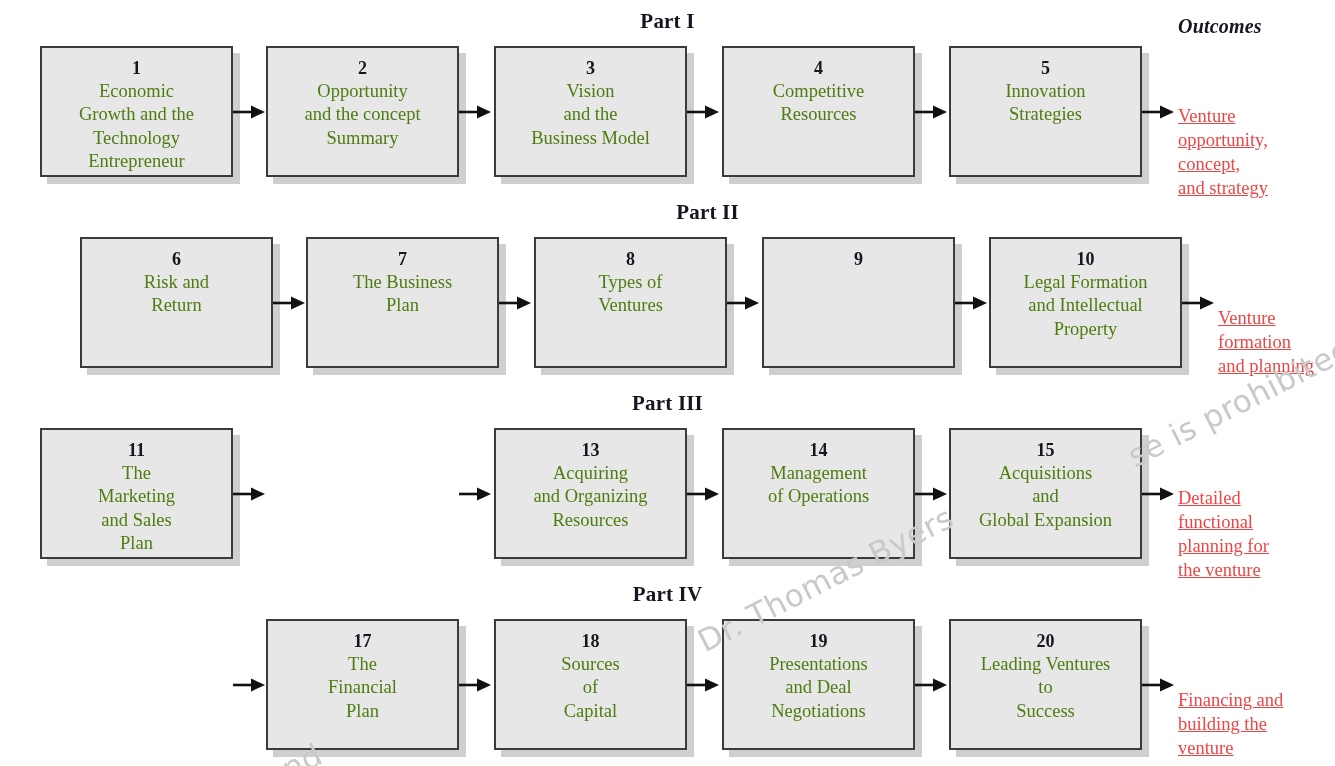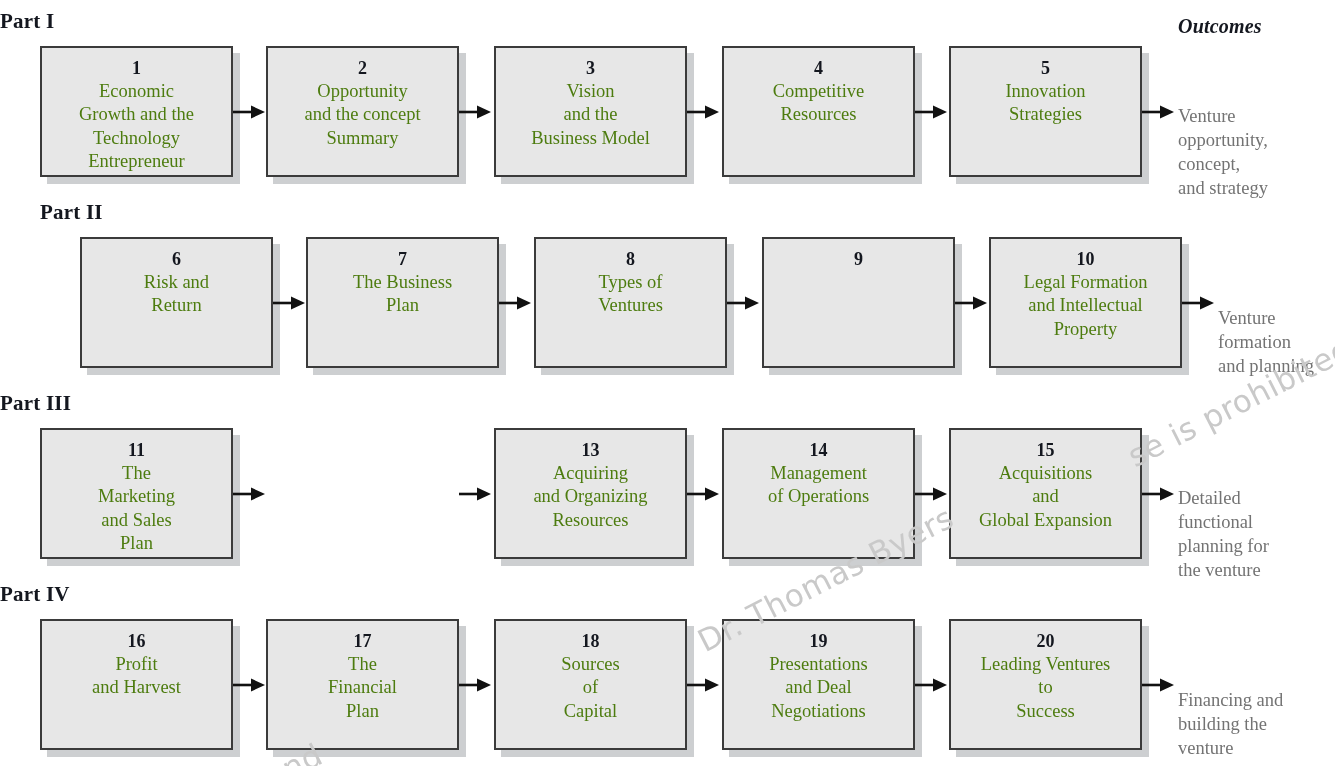--- a/index.html
+++ b/index.html
@@ -64,20 +64,21 @@
   }
   .row-0 { top: 0px;   height: 190px; }
   .row-1 { top: 191px; height: 190px; margin-left: 40px; }
   .row-2 { top: 382px; height: 190px; }
   .row-3 { top: 573px; height: 193px; }
 
   .part-title {
     position: absolute;
     top: 9px;
     width: 100%;
+    text-align: center;
     font-size: 21px;
     font-weight: bold;
     color: #14171f;
     letter-spacing: 0.2px;
     z-index: 2;
   }
   .outcomes-title {
     position: absolute;
     top: 15px;
     left: 1178px;
@@ -146,23 +147,24 @@
   .arrow svg { display: block; }
 
   
   .outcome {
     position: absolute;
     left: 1178px;
     top: 59px;
     width: 155px;
     font-size: 18.5px;
     line-height: 1.29;
-    color: #737373;
+    color: #ef4444;
     white-space: pre-line;
     z-index: 2;
+    text-decoration: underline;
   }
   .outcome.mid { top: 70px; }
 </style>
 </head>
 <body>
 
 <div id="diagram">
 
   <div class="row row-0">
     <div class="part-title">Part I</div>
@@ -363,25 +365,20 @@
       <div class="outcome">Detailed
 functional
 planning for
 the venture</div>
     </div>
   </div>
 
   <div class="row row-3">
     <div class="part-title">Part IV</div>
     <div class="boxes">
-      <div class="chapter-box c0">
-        <div class="ch-num">16</div>
-        <div class="ch-title">Profit
-and Harvest</div>
-      </div>
       <div class="chapter-box c1">
         <div class="ch-num">17</div>
         <div class="ch-title">The
 Financial
 Plan</div>
       </div>
       <div class="chapter-box c2">
         <div class="ch-num">18</div>
         <div class="ch-title">Sources
 of

